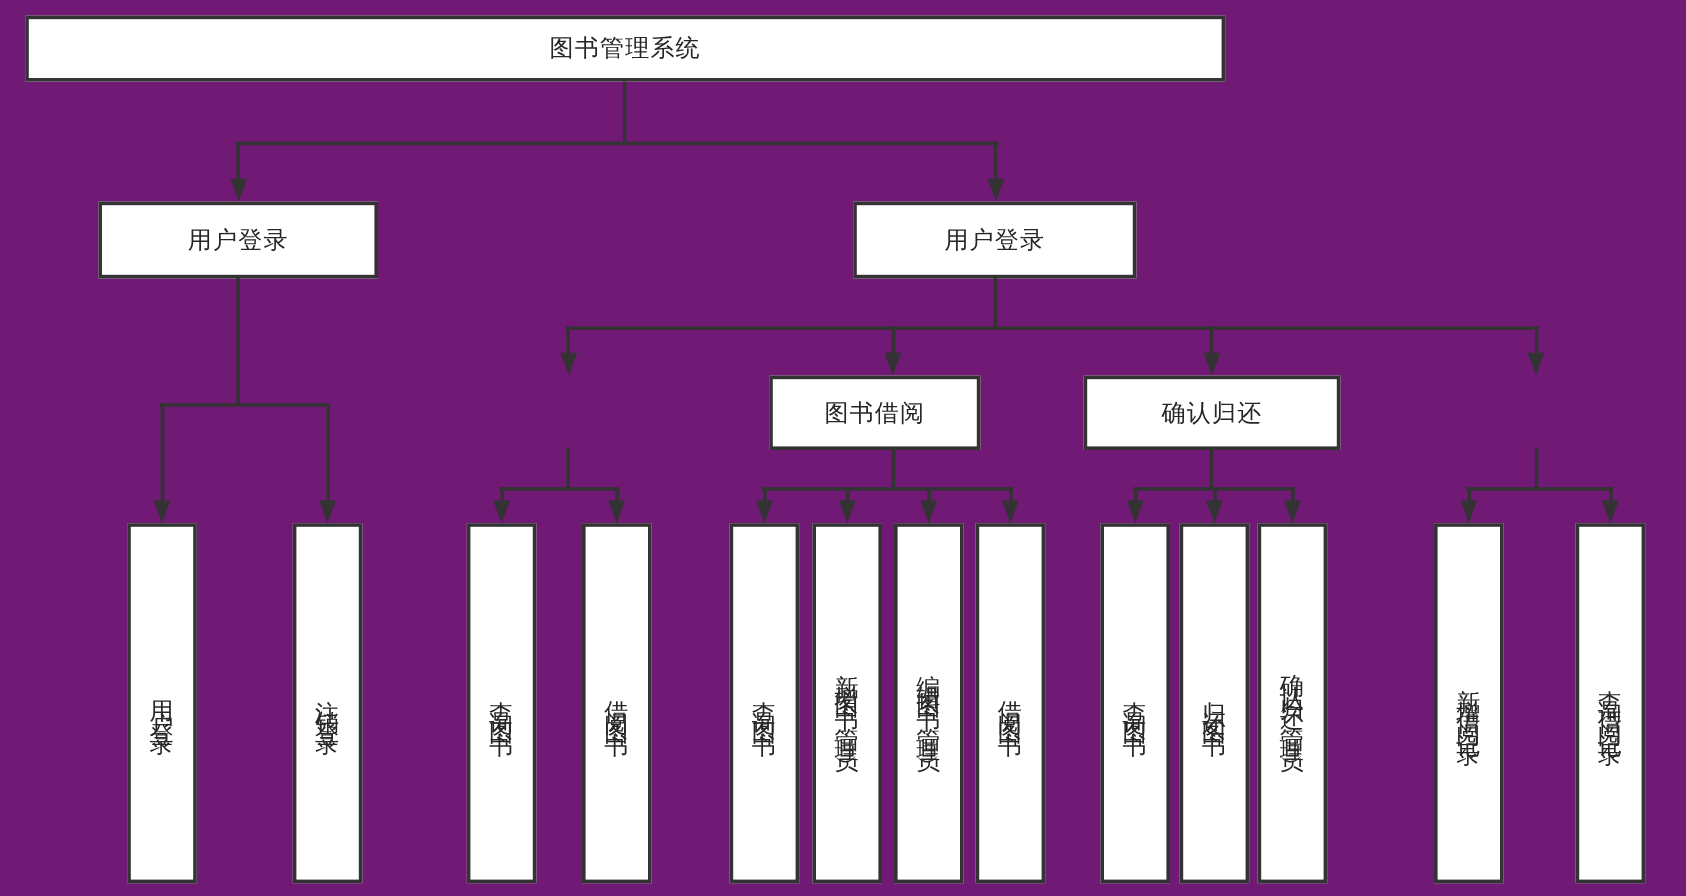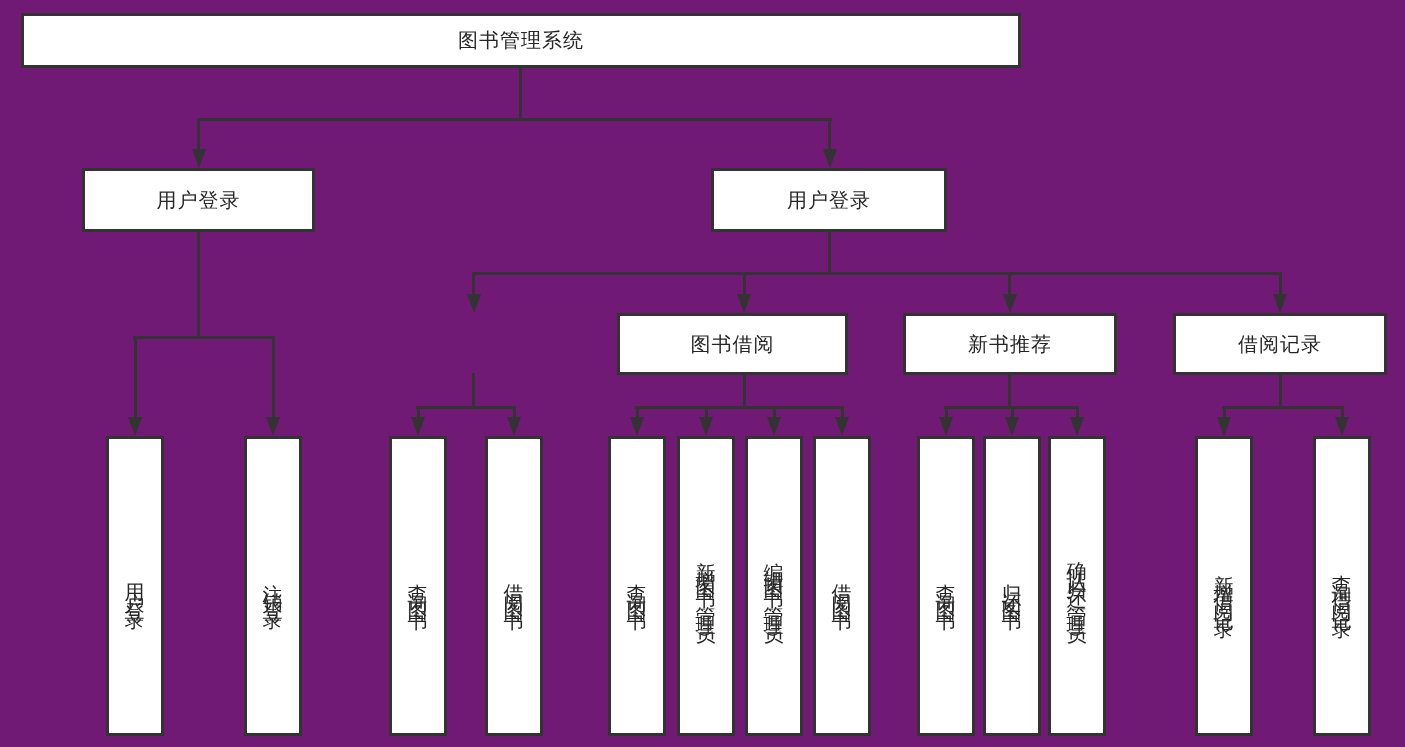--- a/index.html
+++ b/index.html
@@ -37,23 +37,22 @@
 </head>
 <body>
 
 <div class="stage">
 
   <div class="box" style="left:21px;top:13px;width:1000px;height:55px">图书管理系统</div>
 
   <div class="box" style="left:82px;top:168px;width:233px;height:64px">用户登录</div>
   <div class="box" style="left:711px;top:168px;width:236px;height:64px">用户登录</div>
 
-  <div class="box" style="left:617px;top:313px;width:231px;height:62px">图书借阅</div>
-  <div class="box" style="left:903px;top:313px;width:214px;height:62px">新书推荐</div>
-  <div class="box" style="left:1173px;top:313px;width:214px;height:62px">借阅记录</div>
+  <div class="box" style="left:641px;top:313px;width:176px;height:62px">图书借阅</div>
+  <div class="box" style="left:903px;top:313px;width:214px;height:62px">确认归还</div>
 
   <div class="leaf" style="left:106px">
     <span class="vtext">用户登录</span>
     </div>
   <div class="leaf" style="left:244px">
     <span class="vtext">注销登录</span>
     </div>
 
   <div class="leaf" style="left:389px">
     <span class="vtext">查询图书</span>

